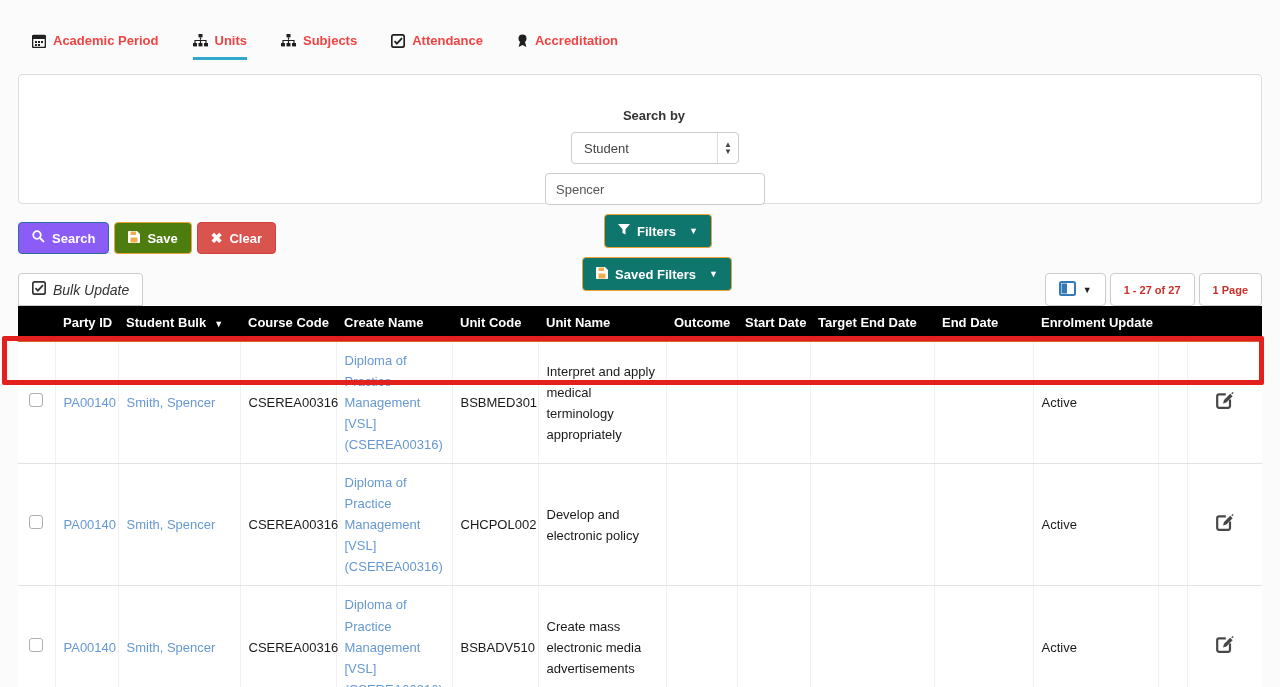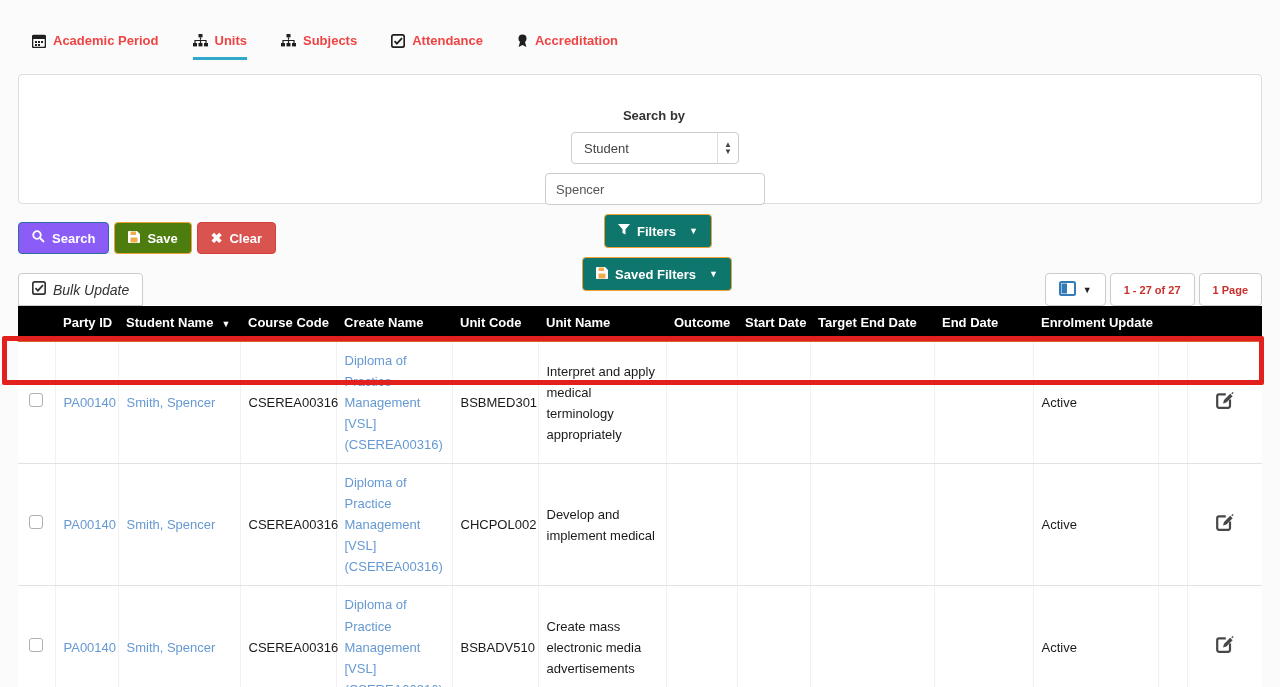--- a/index.html
+++ b/index.html
@@ -241,21 +241,21 @@
         <col style="width:124px">
         <col style="width:99px">
         <col style="width:125px">
       <col style="width:29px">
         <col style="width:75px">
     </colgroup>
     <thead>
       <tr>
         <th class="col-check-h"><span class="hdr-checkbox"></span></th>
         <th><span>Party ID</span></th>
-        <th><span>Student Name</span><span class="sort-caret">▼</span></th>
+        <th><span>Student Bulk</span><span class="sort-caret">▼</span></th>
         <th><span>Course Code</span></th>
         <th><span>Create Name</span></th>
         <th><span>Unit Code</span></th>
         <th><span>Unit Name</span></th>
         <th><span>Outcome</span></th>
         <th><span>Start Date</span></th>
         <th><span>Target End Date</span></th>
         <th><span>End Date</span></th>
         <th><span>Enrolment Update</span></th>
         <th></th>
@@ -288,21 +288,21 @@
     </td>
   </tr>
 
   <tr>
     <td><span class="row-checkbox"></span></td>
     <td><a class="cell-link">PA00140</a></td>
     <td><a class="cell-link">Smith, Spencer</a></td>
     <td>CSEREA00316</td>
     <td><a class="cell-link">Diploma of Practice Management [VSL] (CSEREA00316)</a></td>
     <td>CHCPOL002</td>
-    <td>Develop and implement medical</td>
+    <td>Develop and electronic policy</td>
     <td></td>
     <td></td>
     <td></td>
     <td></td>
     <td>Active</td>
     <td></td>
     <td>
       <span class="edit-btn">
         <svg width="20" height="20" viewBox="0 0 20 20">
                 <path d="M15 9.5V16a1.8 1.8 0 0 1-1.8 1.8H4A1.8 1.8 0 0 1 2.2 16V6.2A1.8 1.8 0 0 1 4 4.4h6.8" fill="none" stroke="#474747" stroke-width="2.2"></path>

